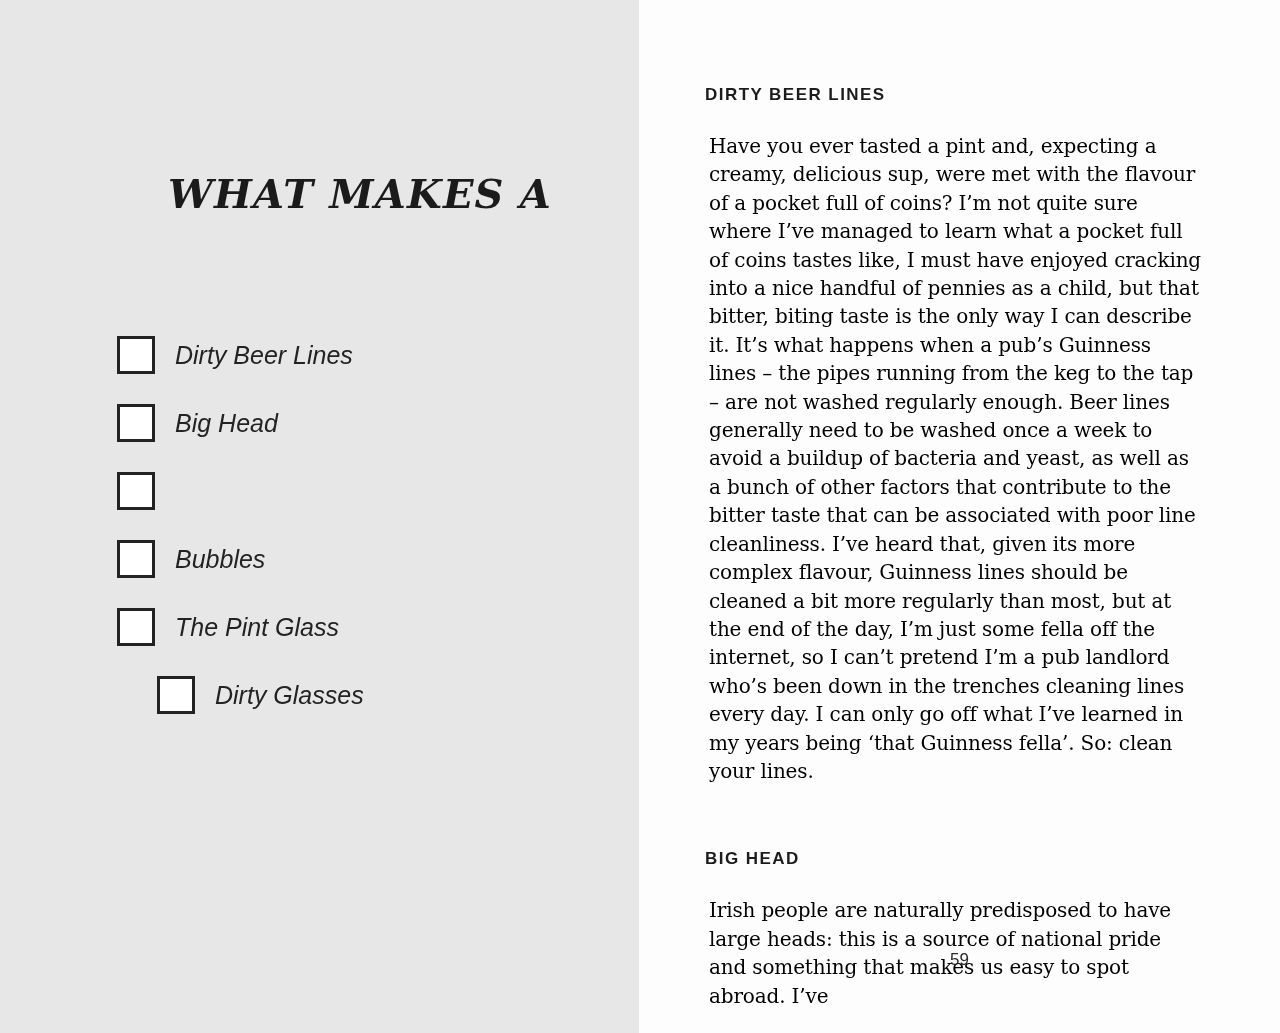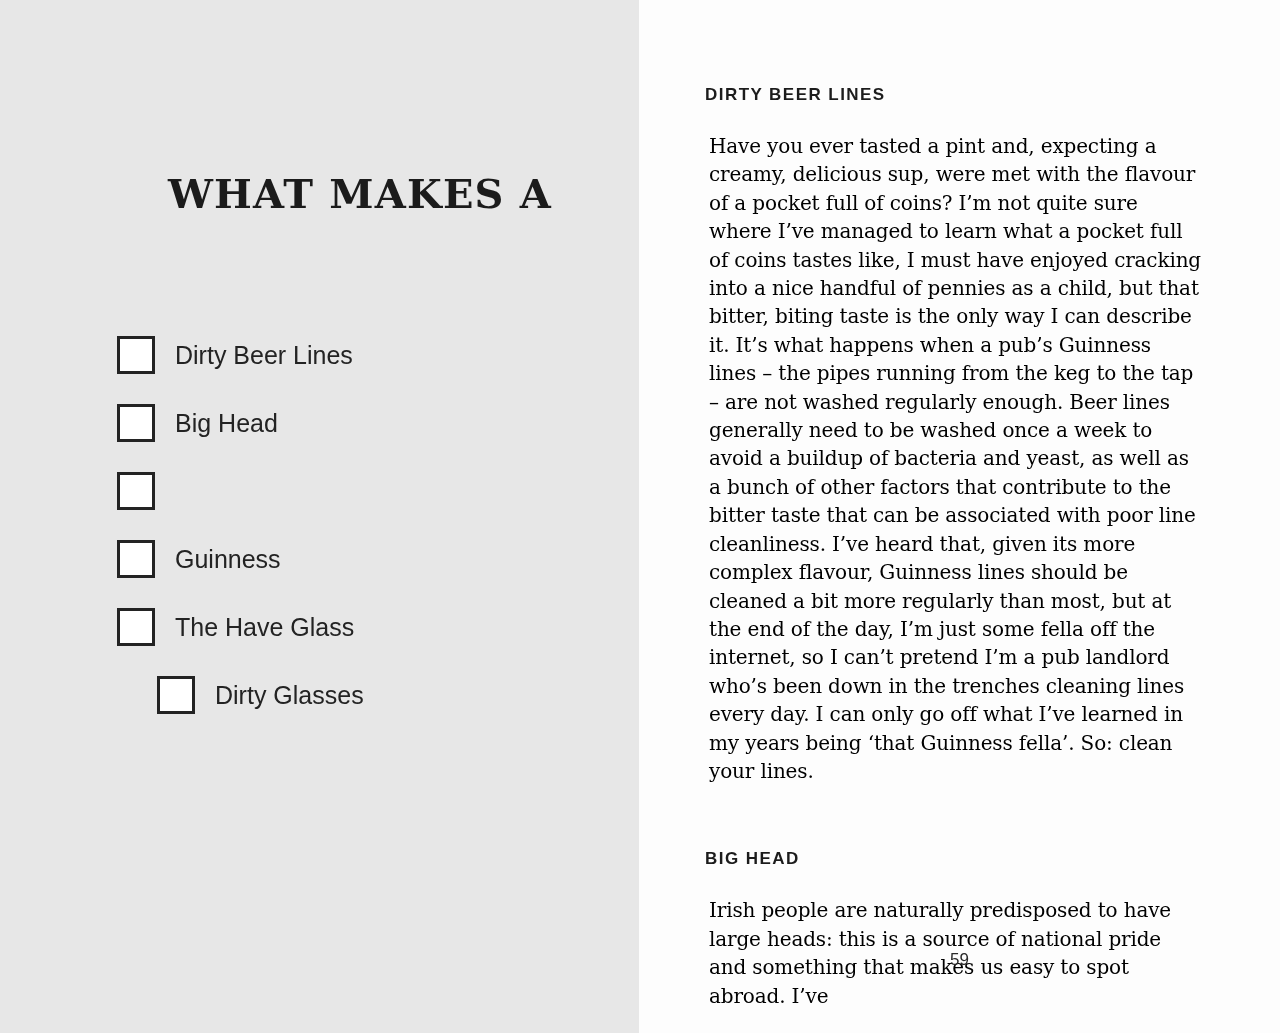--- a/index.html
+++ b/index.html
@@ -22,20 +22,21 @@
   }
 
   
   .page-left {
     position: relative;
     width: 639px;
     height: 1033px;
     background: #e7e7e7;
     flex: 0 0 639px;
     box-sizing: border-box;
+    font-style: italic;
   }
 
   .checklist-title {
     position: absolute;
     left: 168px;
     top: 172px;
     width: 400px;
     font-family: "DejaVu Serif", "Liberation Serif", serif;
     font-weight: bold;
     font-size: 40px;
@@ -152,26 +153,26 @@
         <span class="checkbox"></span>
         <span class="check-label">Big Head</span>
       </div>
 
       <div class="check-row">
         <span class="checkbox"></span>
       </div>
 
       <div class="check-row">
         <span class="checkbox"></span>
-        <span class="check-label">Guinness</span>
+        <span class="check-label">Bubbles</span>
       </div>
 
       <div class="check-row">
         <span class="checkbox"></span>
-        <span class="check-label">The Have Glass</span>
+        <span class="check-label">The Pint Glass</span>
       </div>
 
       <div class="check-row">
         <span class="checkbox"></span>
         <span class="check-label">Dirty Glasses</span>
       </div>
 
     </div>
   </div>
 

